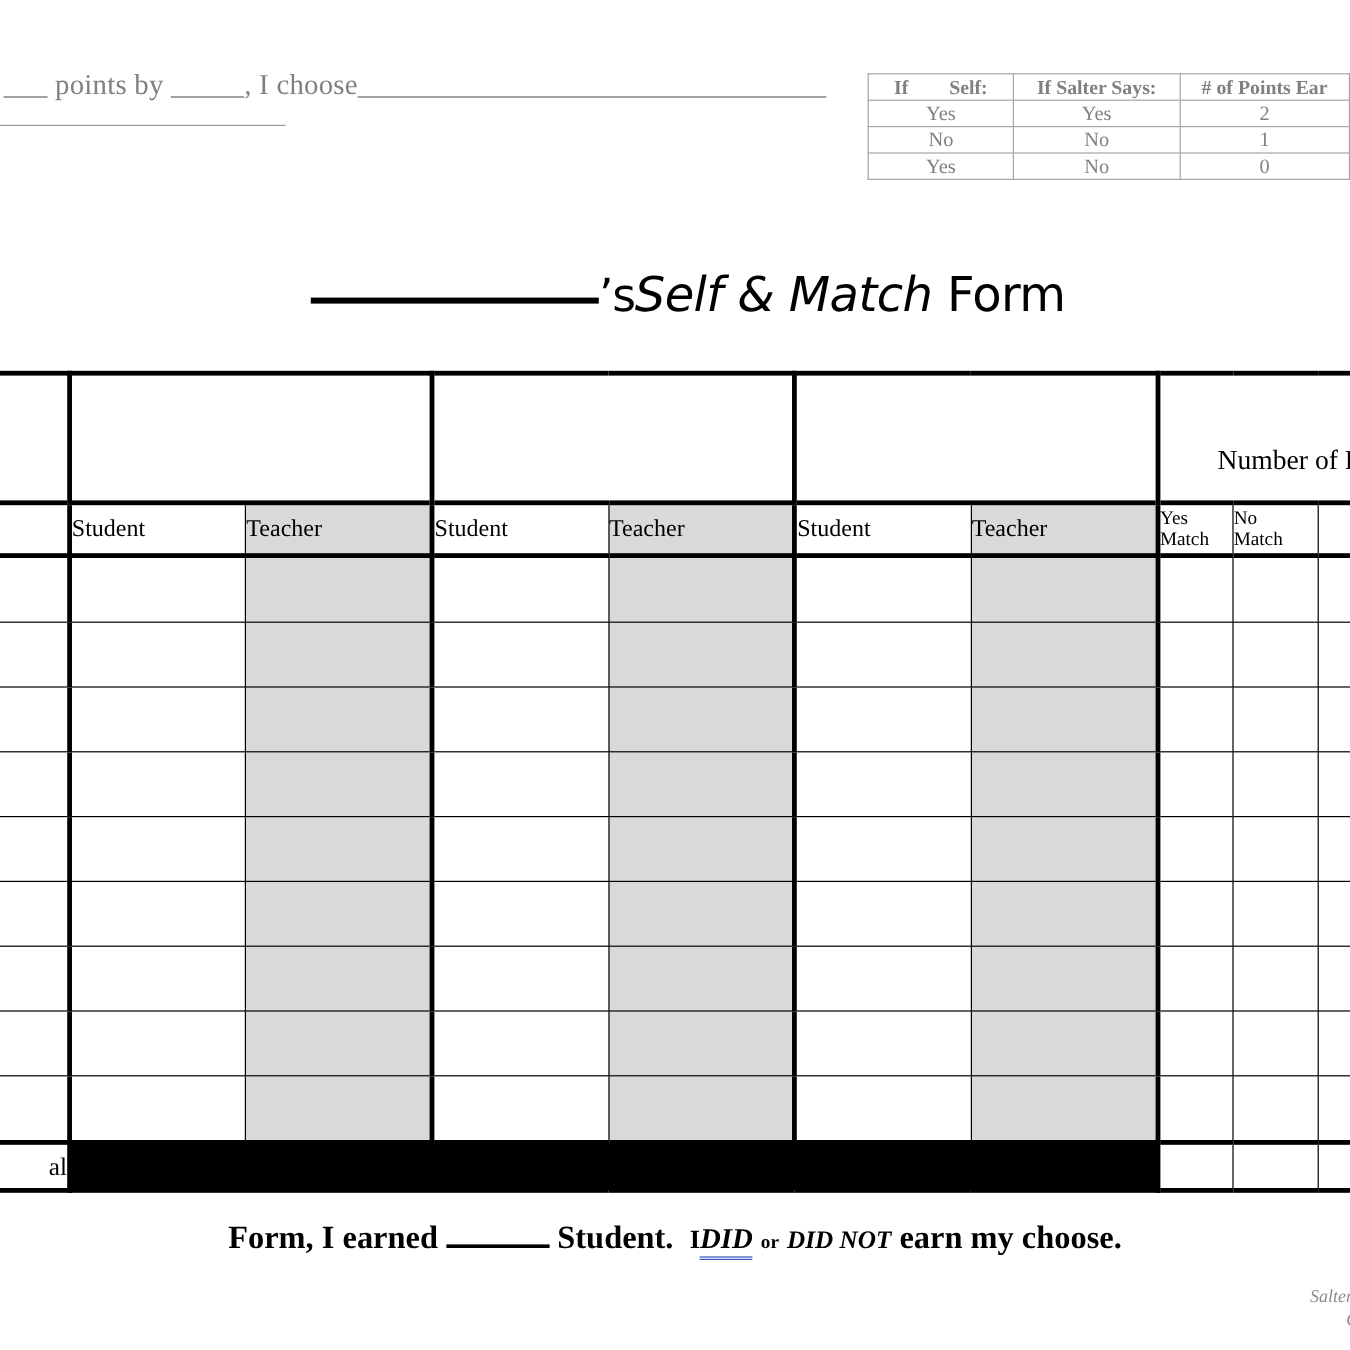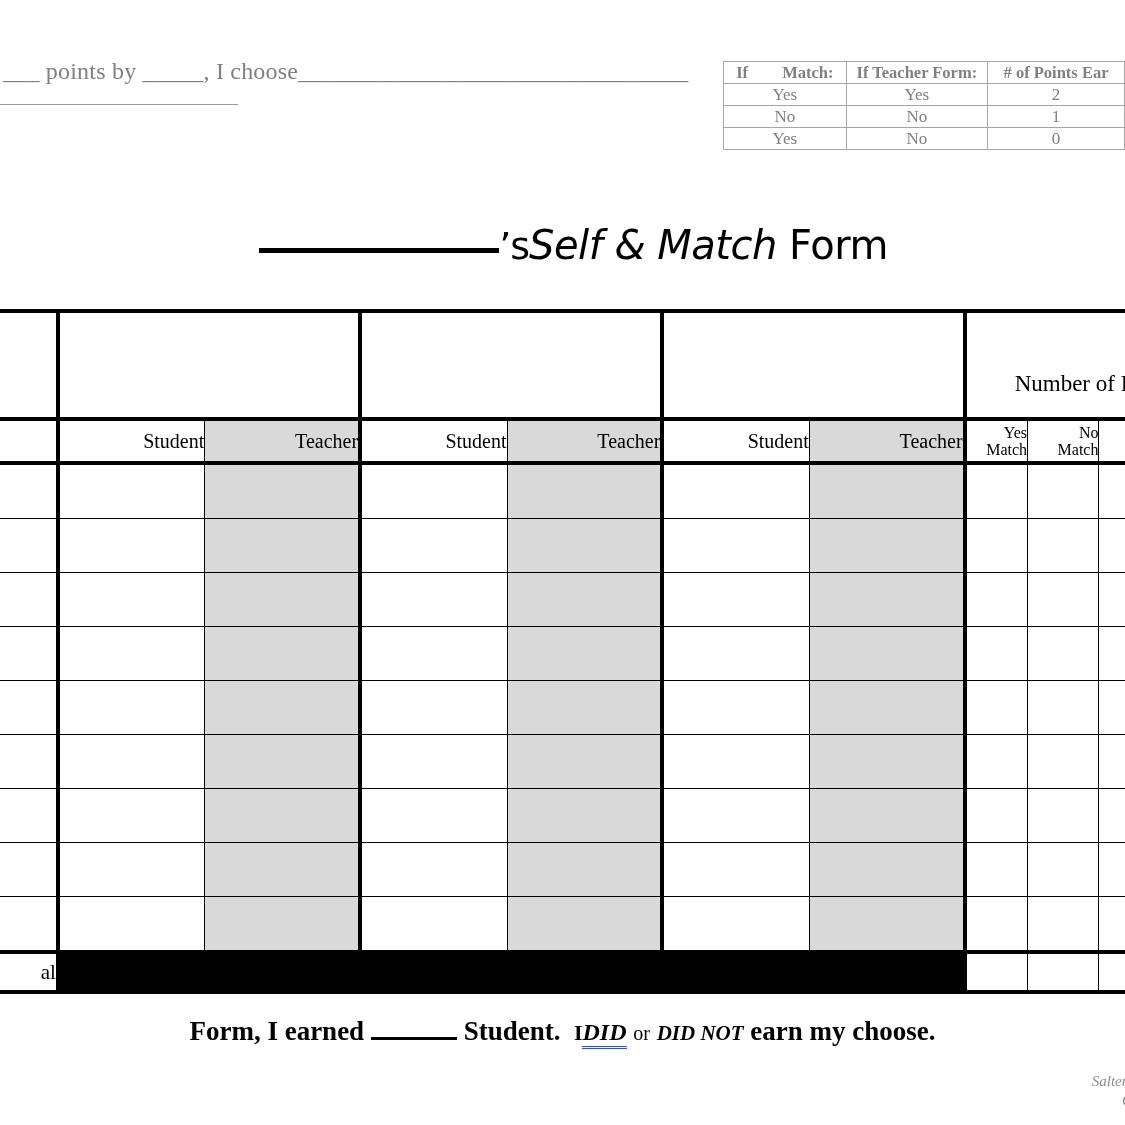--- a/index.html
+++ b/index.html
@@ -127,21 +127,21 @@
   col.c-yes     { width: 60px; }
   col.c-no      { width: 68px; }
   col.c-pts     { width: 90px; }
   .blk-right { border-right-width: 4px !important; }
   .thick-top { border-top-width: 4px !important; }
   .thick-bot { border-bottom-width: 4px !important; }
 
   #main-table tr.behavior-head td { height: 104px; }
   #main-table tr.subhead td {
     height: 40px;
-    text-align: right;
+    text-align: left;
     font-size: 20px;
     line-height: 21px;
   }
   #main-table tr.subhead td.small {
     font-size: 16px;
     line-height: 17px;
   }
   #main-table tr.data-row td { height: 53px; }
   #main-table tr.total-row td { height: 36px; }
 
@@ -180,21 +180,21 @@
     height: 20px;
   }
   #bl-i { font-size: 22px; font-weight: bold; }
   #bl-did {
     font-size: 24px;
     font-weight: bold;
     font-style: italic;
     border-bottom: 3px double #3a53c4;
     padding-bottom: 1px;
   }
-  #bl-or { font-size: 20px; font-weight: normal; }
+  #bl-or { font-size: 16px; font-weight: bold; }
   #bl-didnot {
     font-size: 21px;
     font-weight: bold;
     font-style: italic;
   }
 
   
   #footer {
     position: absolute;
     right: -18px;
@@ -218,23 +218,23 @@
 
 <table id="points-key">
   <colgroup>
     <col class="c1">
       <col class="c2">
       <col class="c3">
   </colgroup>
   <thead>
     <tr>
       <th>
-        <span class="ifsays"><span>If</span><span class="gap"></span><span>Match:</span></span>
+        <span class="ifsays"><span>If</span><span class="gap"></span><span>Self:</span></span>
       </th>
-      <th>If Teacher Form:</th>
+      <th>If Salter Says:</th>
       <th># of Points Ear</th>
     </tr>
   </thead>
   <tbody>
     <tr>
       <td>Yes</td>
       <td>Yes</td>
       <td>2</td>
     </tr>
     <tr>

